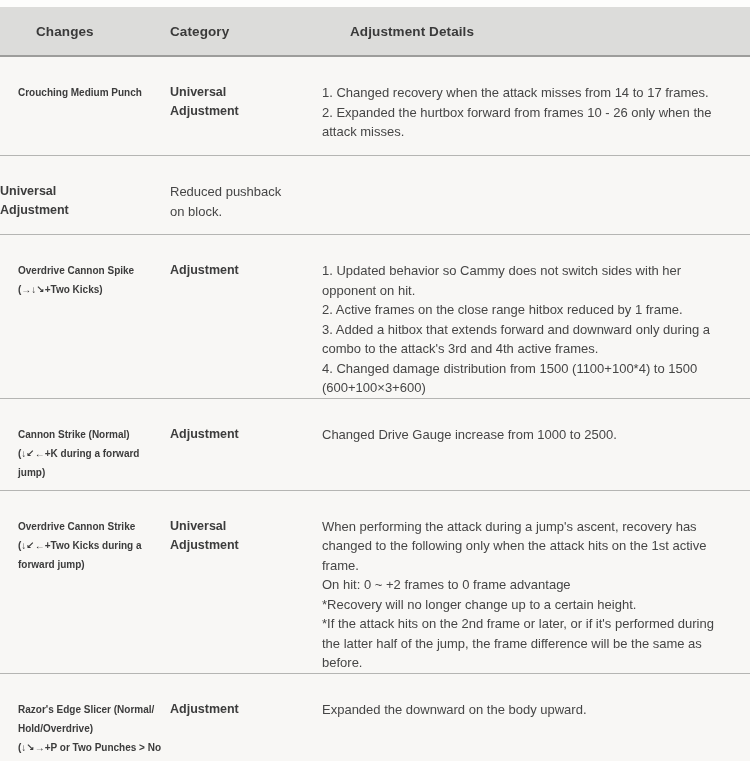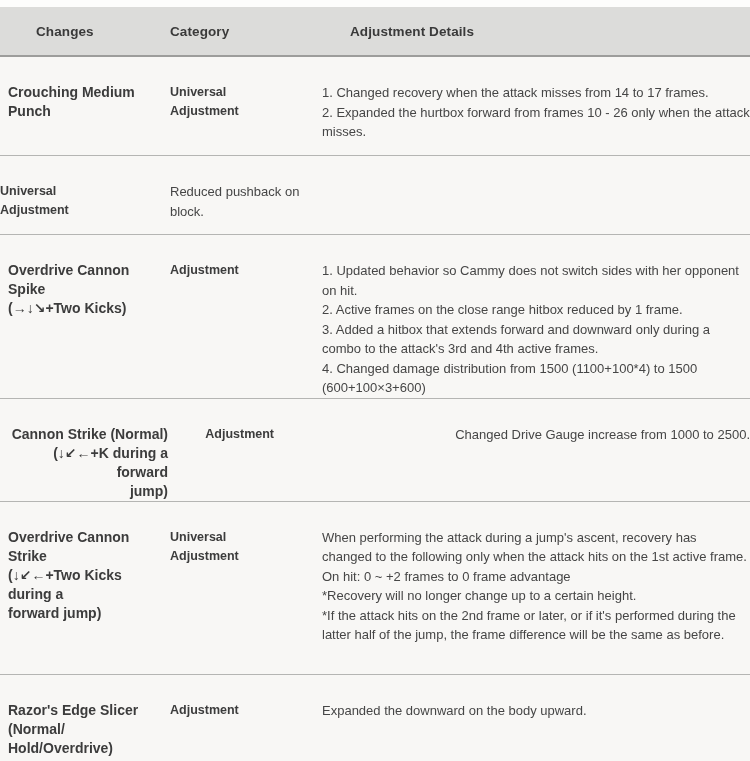--- a/index.html
+++ b/index.html
@@ -34,40 +34,41 @@
   .row {
     box-sizing: border-box;
     display: grid;
     grid-template-columns: 170px 152px 1fr;
     padding-top: 26px;
   }
   .row + .row { border-top: 1px solid #b5b5b3; }
   .row.h1 { min-height: 98px; }
   .row.h2 { min-height: 79px; }
   .row.h3 { min-height: 156px; }
-  .row.h4 { min-height: 92px; text-align: right; }
+  .row.h4 { min-height: 92px; }
   .row.h5 { min-height: 173px; }
   .row.h6 { min-height: 102px; }
   .cell-change {
-    padding-left: 8px;
+    padding-left: 18px;
     padding-right: 2px;
     font-weight: bold;
-    font-size: 14px;
+    font-size: 10px;
     line-height: 19px;
     white-space: pre-line;
     color: #3c3c3c;
   }
   .cell-category {
     font-weight: bold;
     font-size: 12.5px;
     line-height: 19px;
     color: #3c3c3c;
   }
   .cell-category .inner { max-width: 104px; }
   .cell-details {
+    padding-right: 32px;
     font-size: 13px;
     line-height: 19.5px;
     color: #464646;
   }
 </style>
 </head>
 <body>
 
 <div class="page">
   <div class="top-strip"></div>

